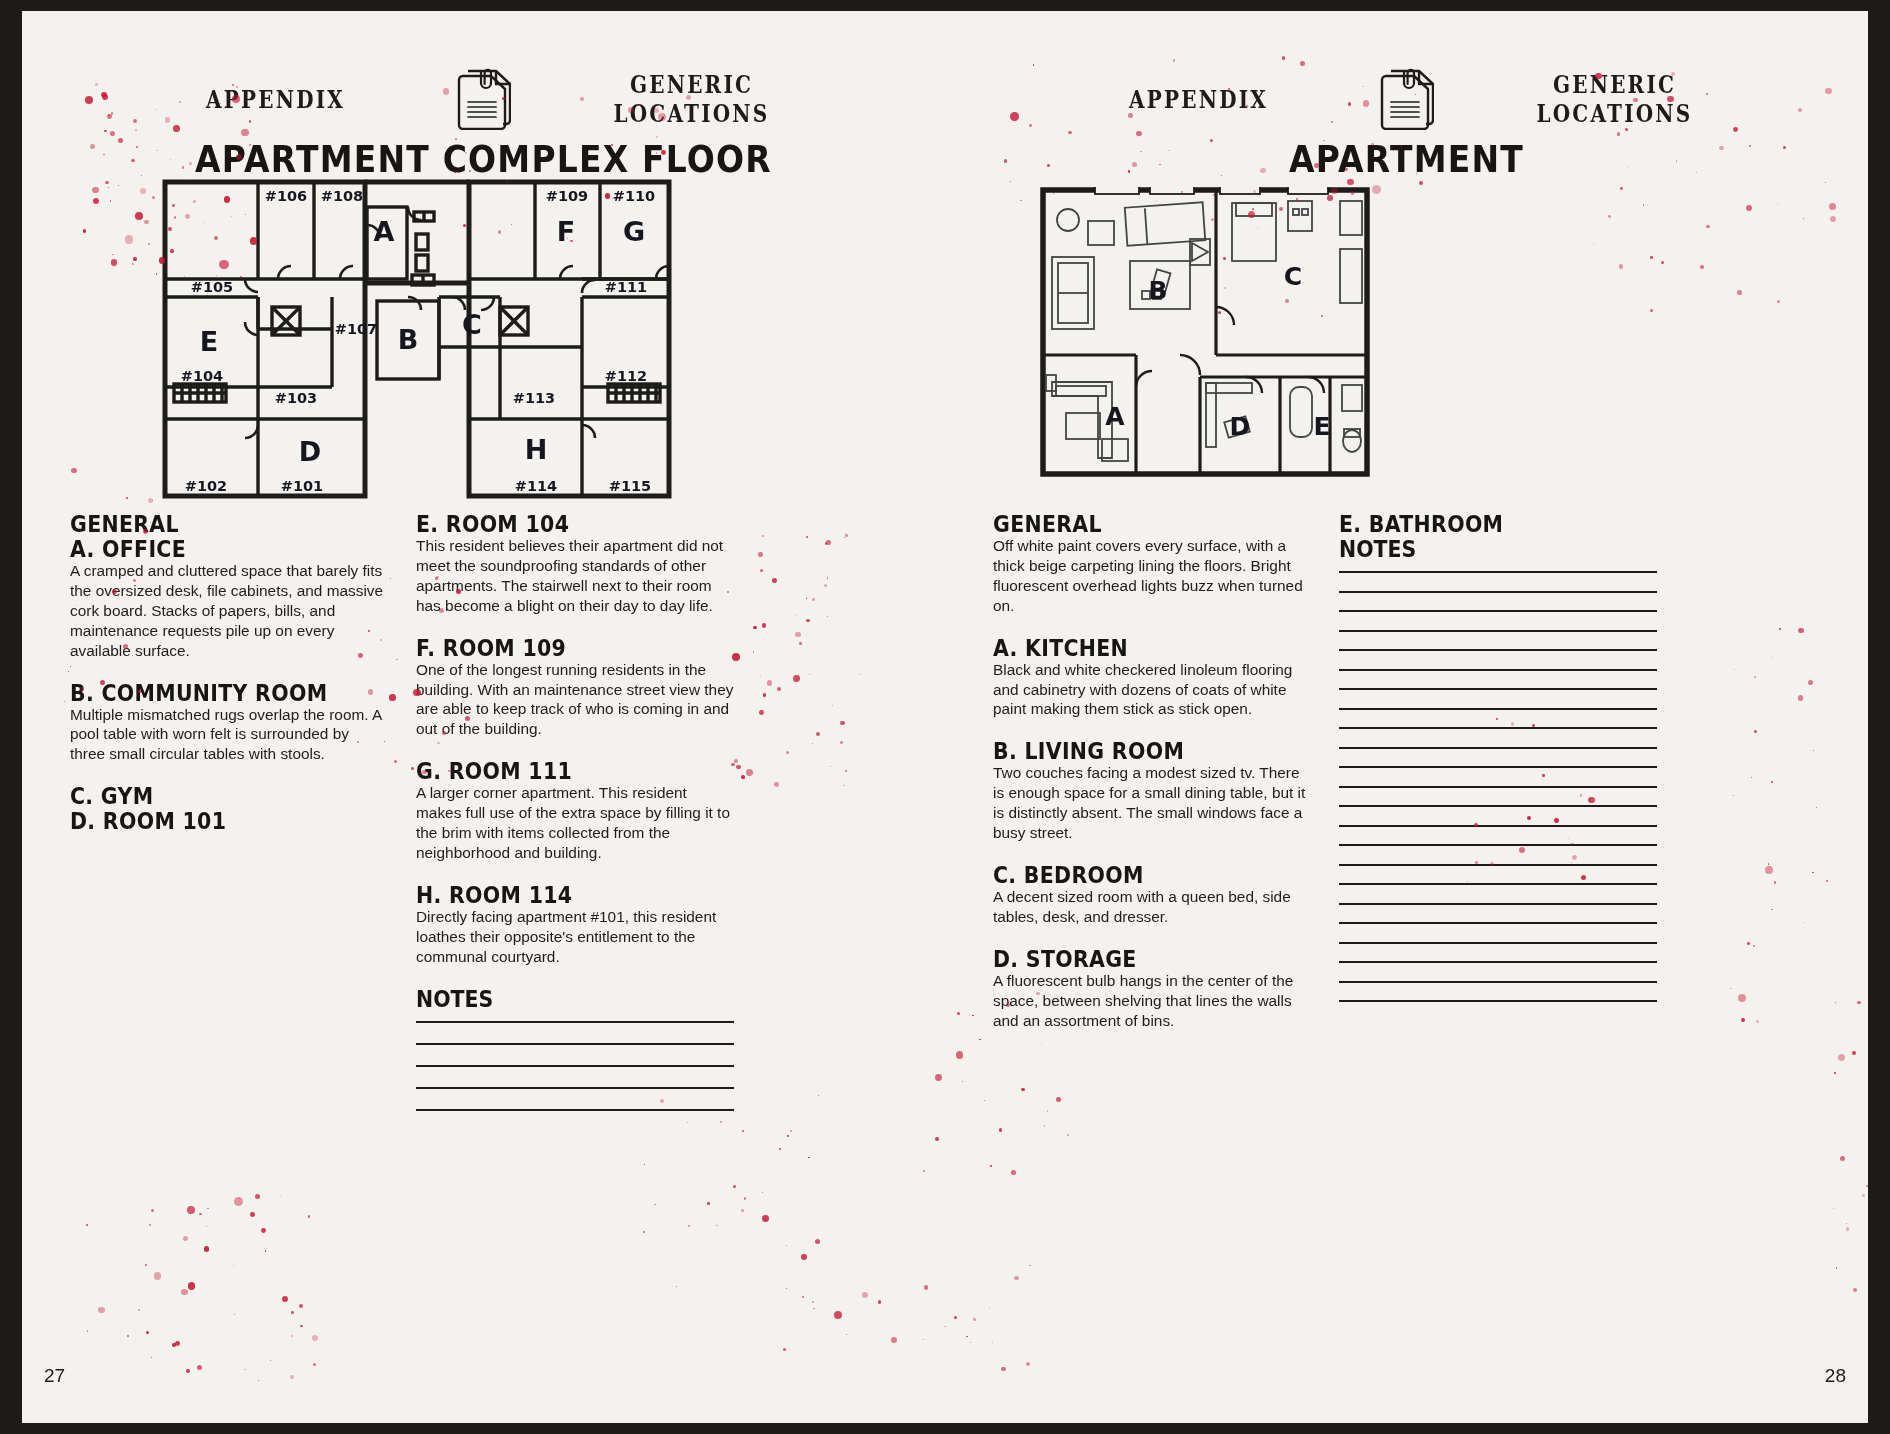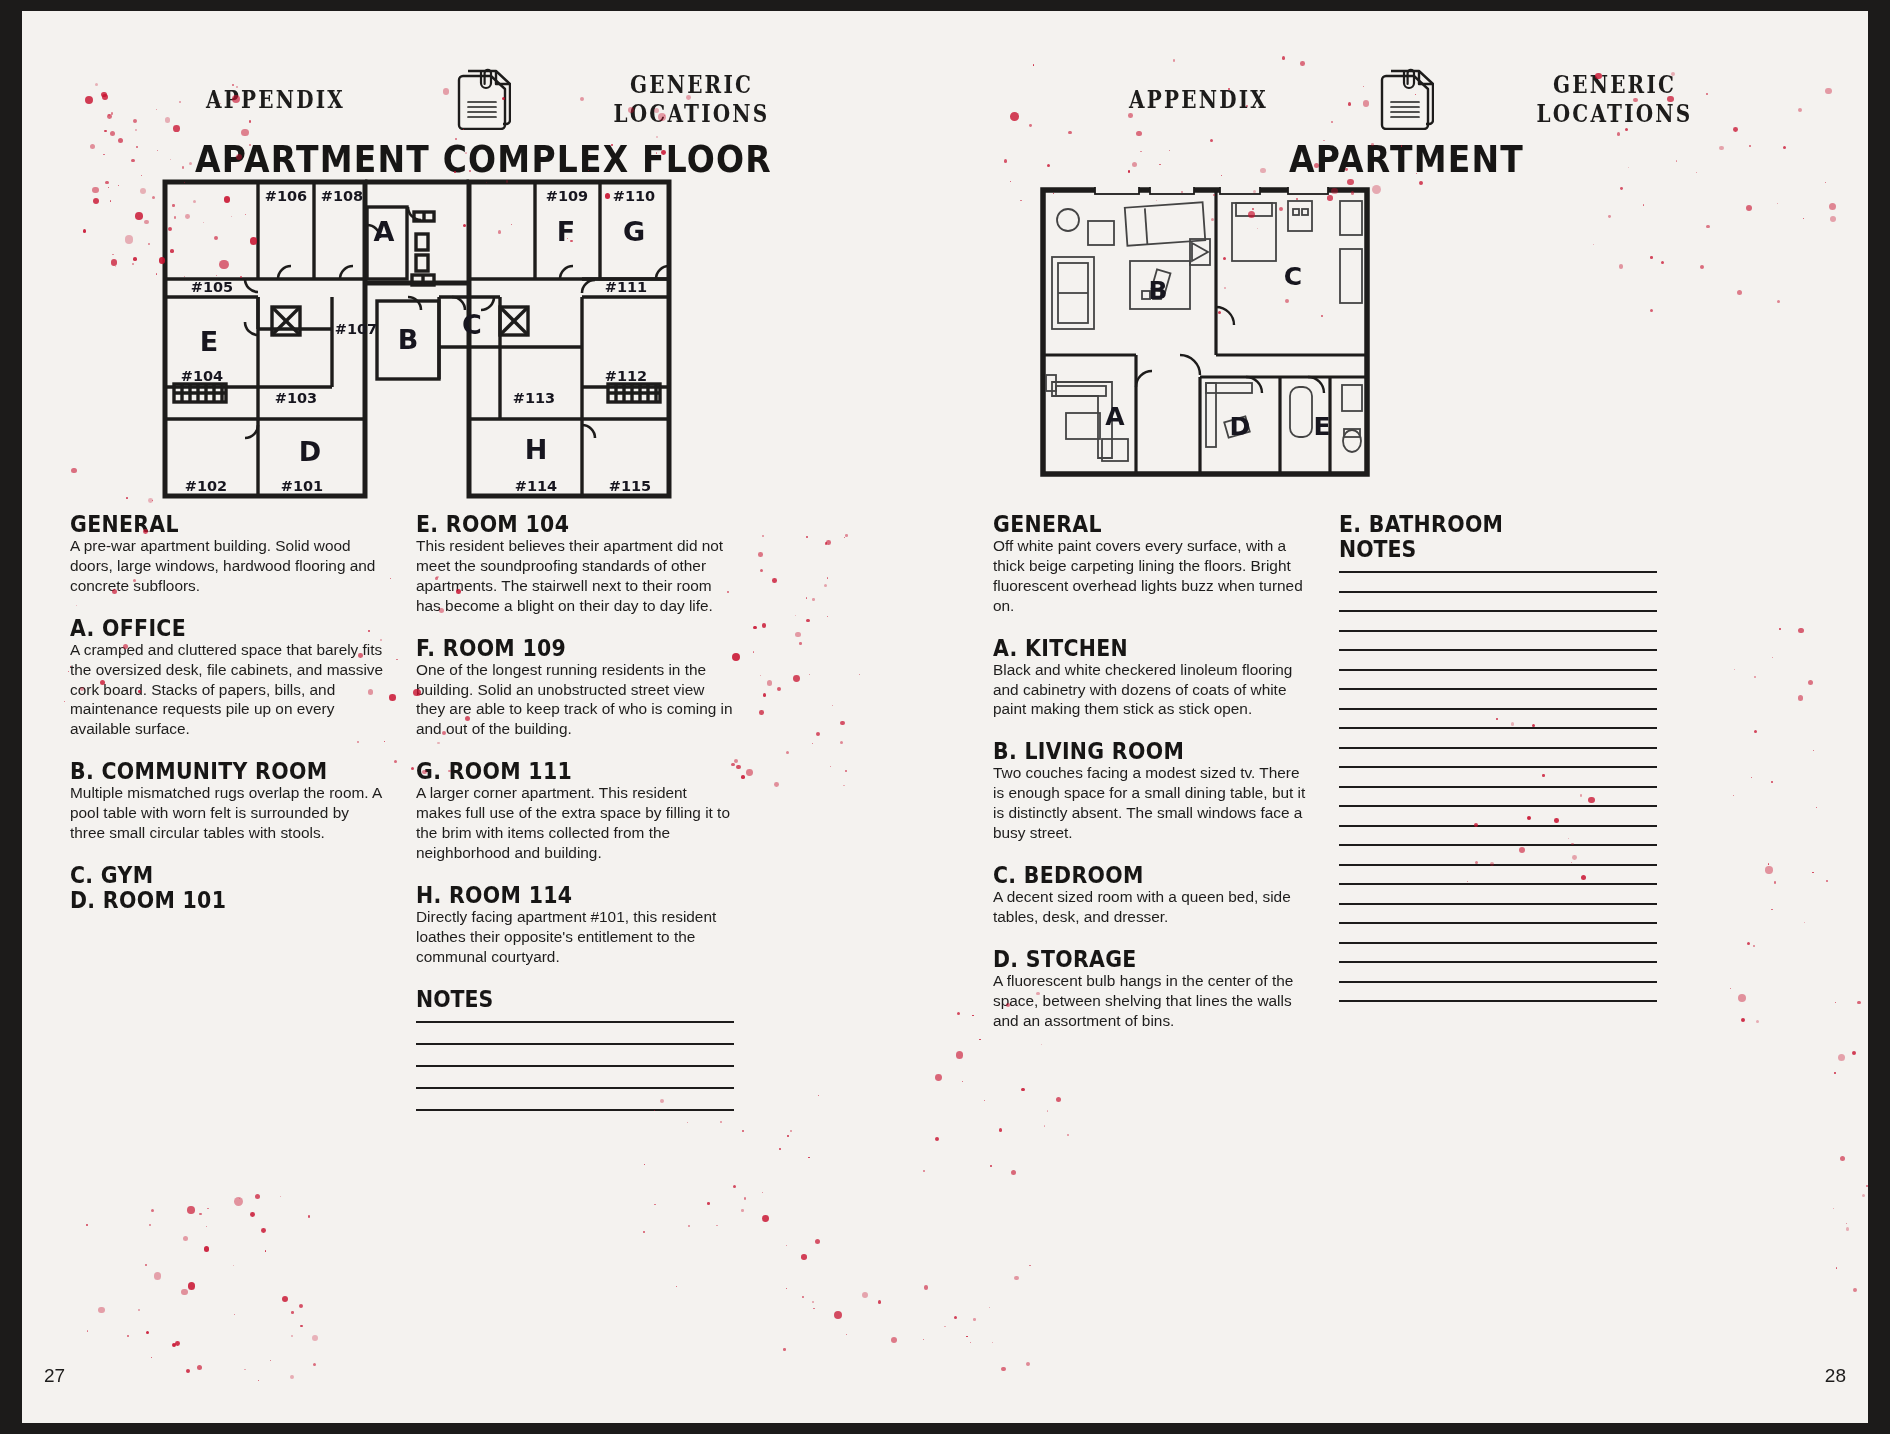--- a/index.html
+++ b/index.html
@@ -291,34 +291,33 @@
           <text x="404" y="62">F</text>
           <text x="472" y="62">G</text>
           <text x="374" y="280">H</text>
         </g>
       </svg>
     </div>
 
     <div class="cols">
       <div class="col">
         <div class="sec-head">GENERAL</div>
-        <div class="sec-body">A pre-war apartment building. Solid wood doors, large windows, hardwood flooring and concrete subfloors.</div>
         <div class="sec-head">A. OFFICE</div>
         <div class="sec-body">A cramped and cluttered space that barely fits the oversized desk, file cabinets, and massive cork board. Stacks of papers, bills, and maintenance requests pile up on every available surface.</div>
         <div class="sec-head">B. COMMUNITY ROOM</div>
         <div class="sec-body">Multiple mismatched rugs overlap the room. A pool table with worn felt is surrounded by three small circular tables with stools.</div>
         <div class="sec-head">C. GYM</div>
         <div class="sec-head">D. ROOM 101</div>
       </div>
 
       <div class="col">
         <div class="sec-head">E. ROOM 104</div>
         <div class="sec-body">This resident believes their apartment did not meet the soundproofing standards of other apartments. The stairwell next to their room has become a blight on their day to day life.</div>
         <div class="sec-head">F. ROOM 109</div>
-        <div class="sec-body">One of the longest running residents in the building. Solid an unobstructed street view they are able to keep track of who is coming in and out of the building.</div>
+        <div class="sec-body">One of the longest running residents in the building. With an maintenance street view they are able to keep track of who is coming in and out of the building.</div>
         <div class="sec-head">G. ROOM 111</div>
         <div class="sec-body">A larger corner apartment. This resident makes full use of the extra space by filling it to the brim with items collected from the neighborhood and building.</div>
         <div class="sec-head">H. ROOM 114</div>
         <div class="sec-body">Directly facing apartment #101, this resident loathes their opposite's entitlement to the communal courtyard.</div>
         <div class="notes-head">NOTES</div>
         <div>
           <div class="note-line"></div>
           <div class="note-line"></div>
           <div class="note-line"></div>
           <div class="note-line"></div>

